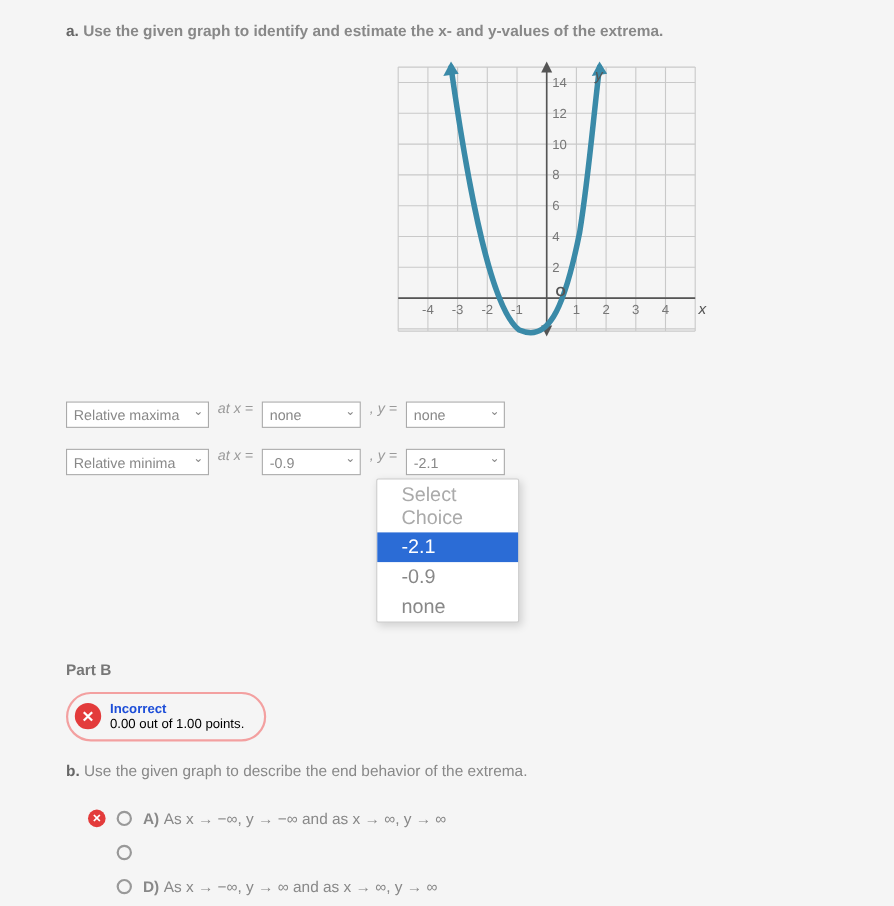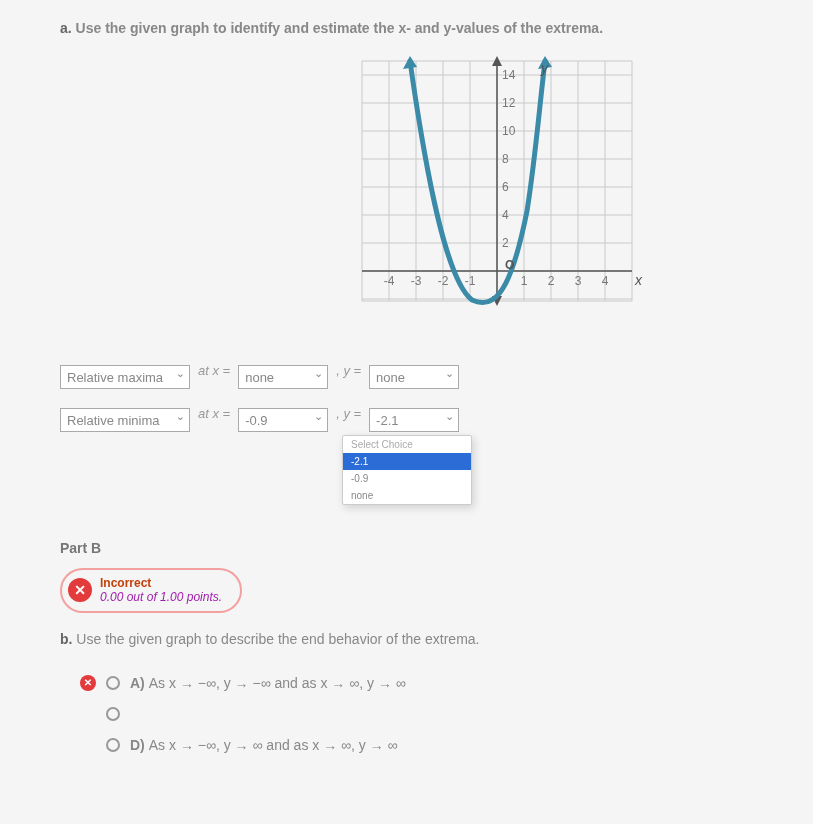--- a/index.html
+++ b/index.html
@@ -61,23 +61,23 @@
       margin-left: 282px;
       margin-top: -2px;
       width: 130px;
       background: #fff;
       border: 1px solid #ccc;
       box-shadow: 2px 3px 8px rgba(0,0,0,0.15);
       z-index: 10;
       border-radius: 2px;
     }
     .dropdown-open .opt {
-      padding: 3px 8px;
-      color: #888;
-      font-size: 10px;
+      padding: 3px 22px;
+      color: #888;
+      font-size: 18px;
       cursor: pointer;
     }
     .dropdown-open .opt.placeholder { color: #aaa; }
     .dropdown-open .opt.selected {
       background: #2b6cd6;
       color: #fff;
     }
     .part-label {
       font-weight: bold;
       color: #777;
@@ -100,22 +100,22 @@
       border-radius: 50%;
       background: #e33b3b;
       color: #fff;
       display: flex;
       align-items: center;
       justify-content: center;
       font-size: 14px;
       font-weight: bold;
     }
     .feedback-text { font-size: 12px; line-height: 1.2; }
-    .feedback-text .t1 { font-weight: bold; color: #c2410c; }
-    .feedback-text .t2 { color: #a21caf; font-style: italic; }
+    .feedback-text .t1 { font-weight: bold; color: #1d4ed8; }
+    .feedback-text .t2 { color: #000000; }
     .sub-question {
       color: #888;
       font-size: 14px;
       margin-bottom: 28px;
     }
     .sub-question b { color: #666; }
     .choices { margin-left: 20px; }
     .choice-row {
       display: flex;
       align-items: center;

